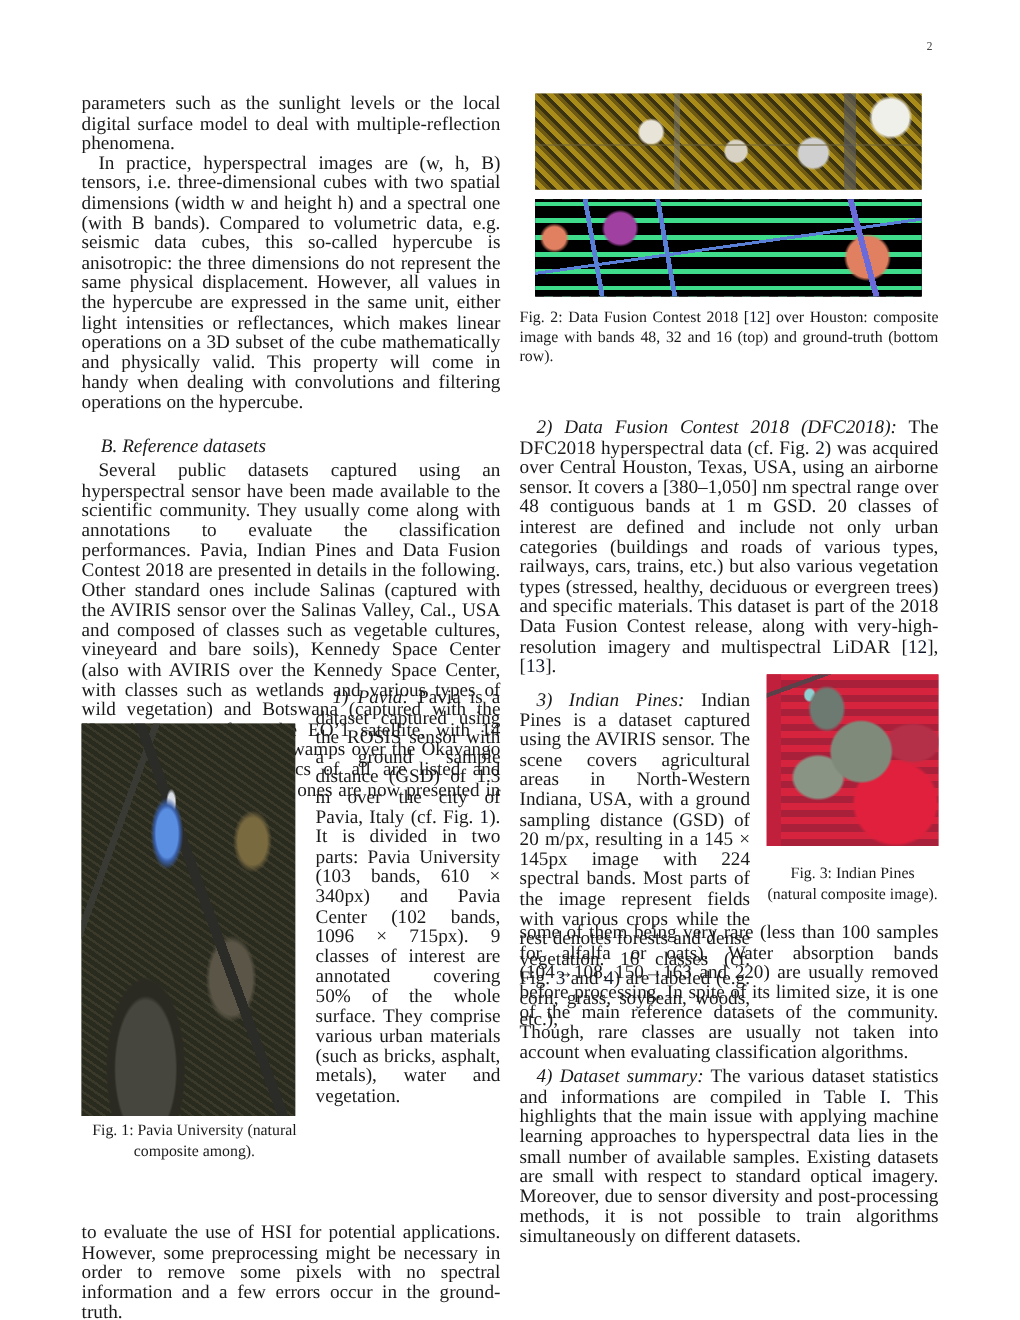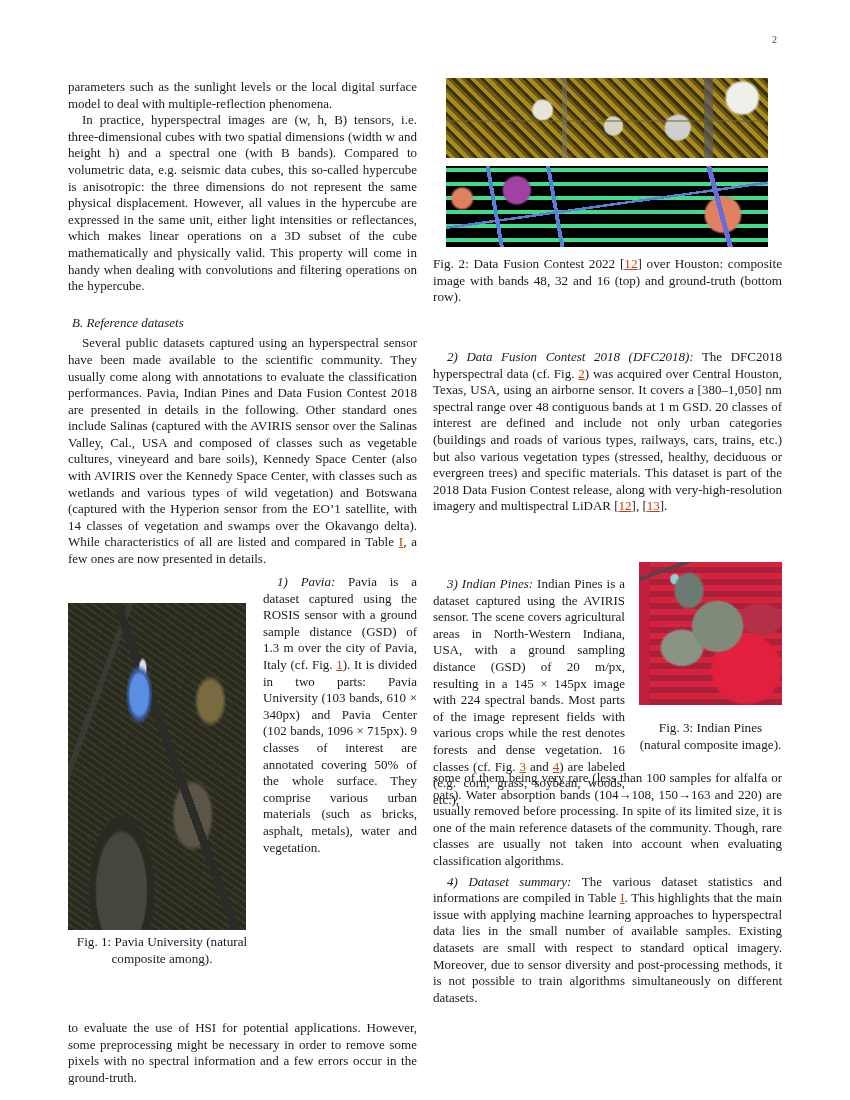--- a/index.html
+++ b/index.html
@@ -1,24 +1,24 @@
 <!DOCTYPE html>
 <html><head>
 <meta charset="utf-8">
 <style>
   html, body { margin:0; padding:0; background:#ffffff; }
   body { width:850px; height:1100px; position:relative; overflow:hidden;
          font-family:"Liberation Serif", serif; color:#1a1a1a; }
   .pagenum { position:absolute; left:772px; top:34px; font-size:10px; color:#444; }
-  .col { position:absolute; font-size:13px; line-height:16.6px; text-align:justify; hyphens:manual; }
+  .col { position:absolute; font-size:16px; line-height:16.6px; text-align:justify; hyphens:manual; }
   .p { margin:0; text-indent:0; }
   .p.ind { text-indent:14px; }
-  .sec { font-style:italic; margin:4px;font-family:Liberation Serif, serif; }
+  .sec { font-style:italic; margin:16px;font-family:Liberation Serif, serif; }
   .it { font-style:italic; }
-  .ref { color:#c2410c;text-decoration:underline; }
+  .ref { color:#0f172a; }
   .fig { position:absolute; }
   .cap { position:absolute; font-size:13.2px; line-height:16.6px; text-align:center; }
   .capj { text-align:justify; }
   
   .img-houston-top { background:
       linear-gradient(90deg, transparent 0 36%, rgba(120,120,110,.55) 36% 37.5%, transparent 37.5% 100%),
       linear-gradient(90deg, transparent 0 80%, rgba(90,90,90,.7) 80% 83%, transparent 83% 100%),
       linear-gradient(0deg, transparent 0 45%, rgba(110,100,60,.5) 45% 48%, transparent 48% 100%),
       radial-gradient(circle at 30% 40%, #e9e4d8 0 4%, transparent 5%),
       radial-gradient(circle at 52% 60%, #d8d2c4 0 5%, transparent 6%),
@@ -76,21 +76,21 @@
 
 <div class="col" style="left:263px; top:574px; width:154px;">
   <p class="p ind"><span class="it">1) Pavia:</span><span> Pavia is a dataset captured using the ROSIS sensor with a ground sample distance (GSD) of 1.3 m over the city of Pavia, Italy (cf. Fig. </span><span class="ref">1</span><span>). It is divided in two parts: Pavia University (103 bands, 610 × 340px) and Pavia Center (102 bands, 1096 × 715px). 9 classes of interest are annotated covering 50% of the whole surface. They comprise various urban materials (such as bricks, asphalt, metals), water and vegetation.</span></p>
 </div>
 <div class="col" style="left:68px; top:1020px; width:349px;">
   <p class="p">to evaluate the use of HSI for potential applications. However, some preprocessing might be necessary in order to remove some pixels with no spectral information and a few errors occur in the ground-truth.</p>
 </div>
 
 <div class="fig img-houston-top" style="left:446px; top:78px; width:322px; height:80px;"></div>
 <div class="fig img-houston-gt" style="left:446px; top:166px; width:322px; height:81px;"></div>
-<div class="cap capj" style="left:433px; top:256px; width:349px;"><span>Fig. 2: Data Fusion Contest 2022 [</span><span class="ref">12</span><span>] over Houston: composite image with bands 48, 32 and 16 (top) and ground-truth (bottom row).</span></div>
+<div class="cap capj" style="left:433px; top:256px; width:349px;"><span>Fig. 2: Data Fusion Contest 2018 [</span><span class="ref">12</span><span>] over Houston: composite image with bands 48, 32 and 16 (top) and ground-truth (bottom row).</span></div>
 
 <div class="col" style="left:433px; top:349px; width:349px;">
   <p class="p ind"><span class="it">2) Data Fusion Contest 2018 (DFC2018):</span><span> The DFC2018 hyperspectral data (cf. Fig. </span><span class="ref">2</span><span>) was acquired over Central Houston, Texas, USA, using an airborne sensor. It covers a [380–1,050] nm spectral range over 48 contiguous bands at 1 m GSD. 20 classes of interest are defined and include not only urban categories (buildings and roads of various types, railways, cars, trains, etc.) but also various vegetation types (stressed, healthy, deciduous or evergreen trees) and specific materials. This dataset is part of the 2018 Data Fusion Contest release, along with very-high-resolution imagery and multispectral LiDAR [</span><span class="ref">12</span><span>], [</span><span class="ref">13</span><span>].</span></p>
 </div>
 
 <div class="col" style="left:433px; top:536px; width:192px;margin-top:40px;">
   <p class="p ind"><span class="it">3) Indian Pines:</span><span> Indian Pines is a dataset captured using the AVIRIS sensor. The scene covers agricultural areas in North-Western Indiana, USA, with a ground sampling distance (GSD) of 20 m/px, resulting in a 145 × 145px image with 224 spectral bands. Most parts of the image represent fields with various crops while the rest denotes forests and dense vegetation. 16 classes (cf. Fig. </span><span class="ref">3</span><span> and </span><span class="ref">4</span><span>) are labeled (e.g. corn, grass, soybean, woods, etc.),</span></p>
 </div>
 
 <div class="fig img-pines" style="left:639px; top:562px; width:143px; height:143px;"></div>

